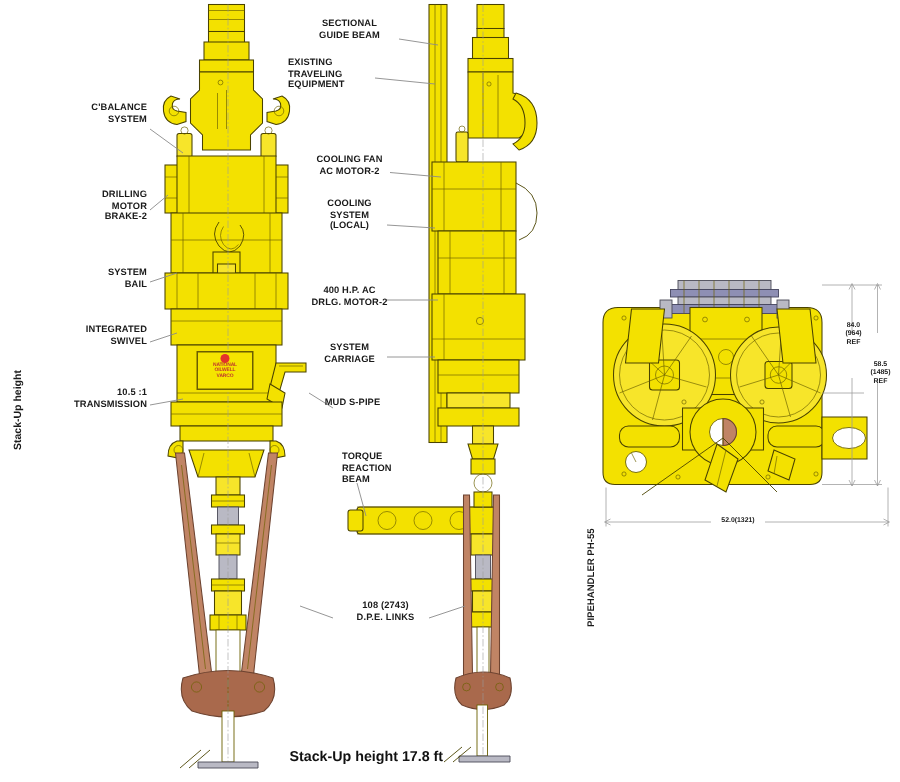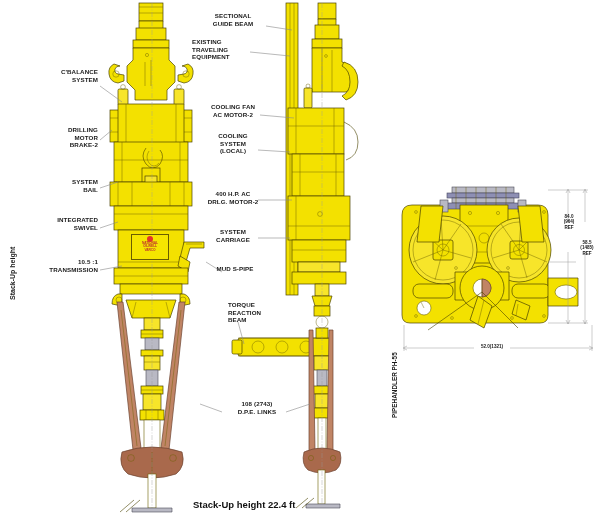--- a/index.html
+++ b/index.html
@@ -458,15 +458,15 @@
   <div class="dim" style="left:575px; top:240px; width:24px;">58.5
 (1485)
 REF</div>
 
   <div class="dim" style="left:466px; top:344px; width:52px;">52.0(1321)</div>
 
   <div class="vert-left" style="left:9px; top:300px;">Stack-Up height</div>
 
   <div class="vert-ph" style="left:391px; top:418px;">PIPEHANDLER PH-55</div>
 
-  <div class="caption" style="left:193px; top:499px;">Stack-Up height 22.4 ft</div>
+  <div class="caption" style="left:193px; top:499px;">Stack-Up height 17.8 ft</div>
 
 </div>
 
 </body></html>

